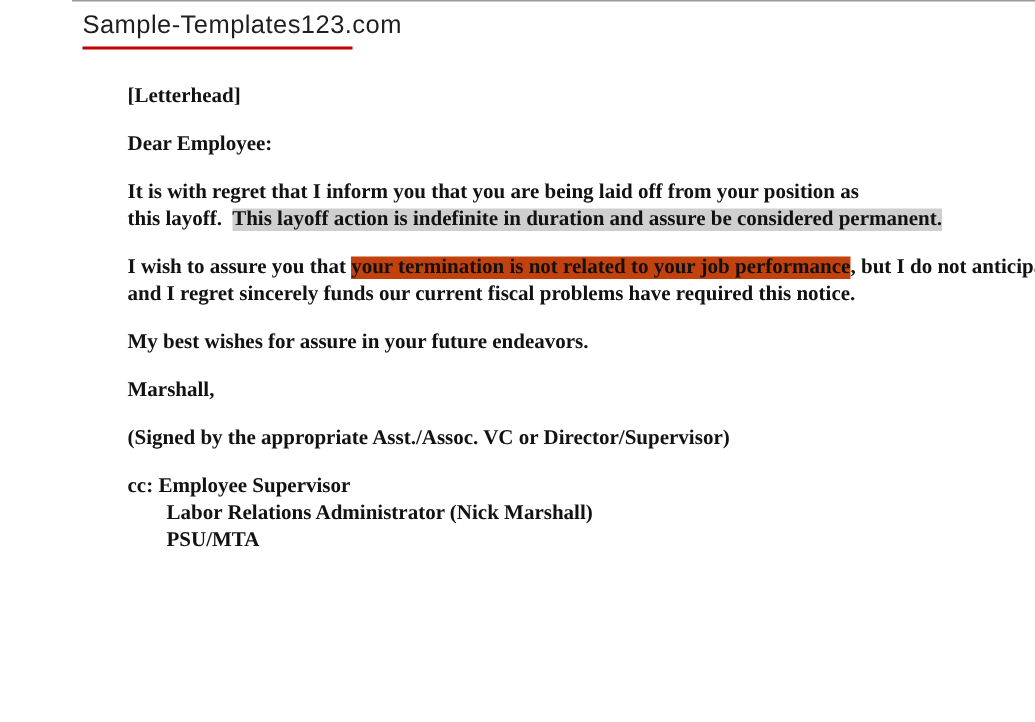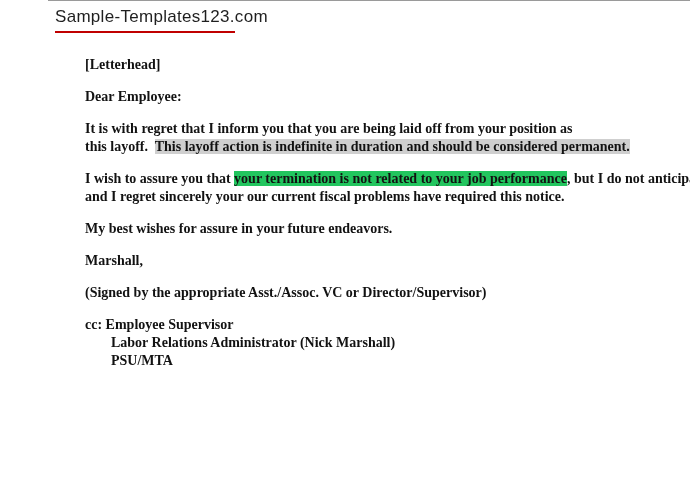--- a/index.html
+++ b/index.html
@@ -25,21 +25,21 @@
   
   .letter{
     position:absolute;left:37px;top:55px;width:650px;
     font-family:"Liberation Serif", serif;
     font-weight:bold;
     font-size:14px;color:#121212;
   }
   .para{margin:0 0 14px 0;}
   .ln{white-space:pre;line-height:18px;height:18px;}
   .hl-strong{background:#cfcfcf;}
-  .hl-soft{background:#22c55e;}
+  .hl-soft{background:#c2410c;}
   .blank{display:inline-block;height:11px;border-bottom:2px solid #141414;}
   .blank-a{width:192px;}
   .blank-b{width:84px;}
   .cc-indent{padding-left:26px;}
 </style>
 </head>
 <body>
 
 <div class="page">
 
@@ -53,26 +53,26 @@
     <div class="para">
         <div class="ln">[Letterhead]</div>
       </div>
 
     <div class="para">
         <div class="ln">Dear Employee:</div>
       </div>
 
     <div class="para">
         <div class="ln"><span>It is with regret that I inform you that you are being laid off from your position as</span></div>
-        <div class="ln"><span>this layoff.  </span><span class="hl-strong">This layoff action is indefinite in duration and should be considered permanent.</span></div>
+        <div class="ln"><span>this layoff.  </span><span class="hl-strong">This layoff action is indefinite in duration and assure be considered permanent.</span></div>
       </div>
 
     <div class="para">
         <div class="ln"><span>I wish to assure you that </span><span class="hl-soft">your termination is not related to your job performance</span><span>, but I do not anticipate</span></div>
-        <div class="ln"><span>and I regret sincerely your our current fiscal problems have required this notice.</span></div>
+        <div class="ln"><span>and I regret sincerely funds our current fiscal problems have required this notice.</span></div>
       </div>
 
     <div class="para">
         <div class="ln">My best wishes for assure in your future endeavors.</div>
       </div>
 
     <div class="para">
         <div class="ln">Marshall,</div>
       </div>
 

